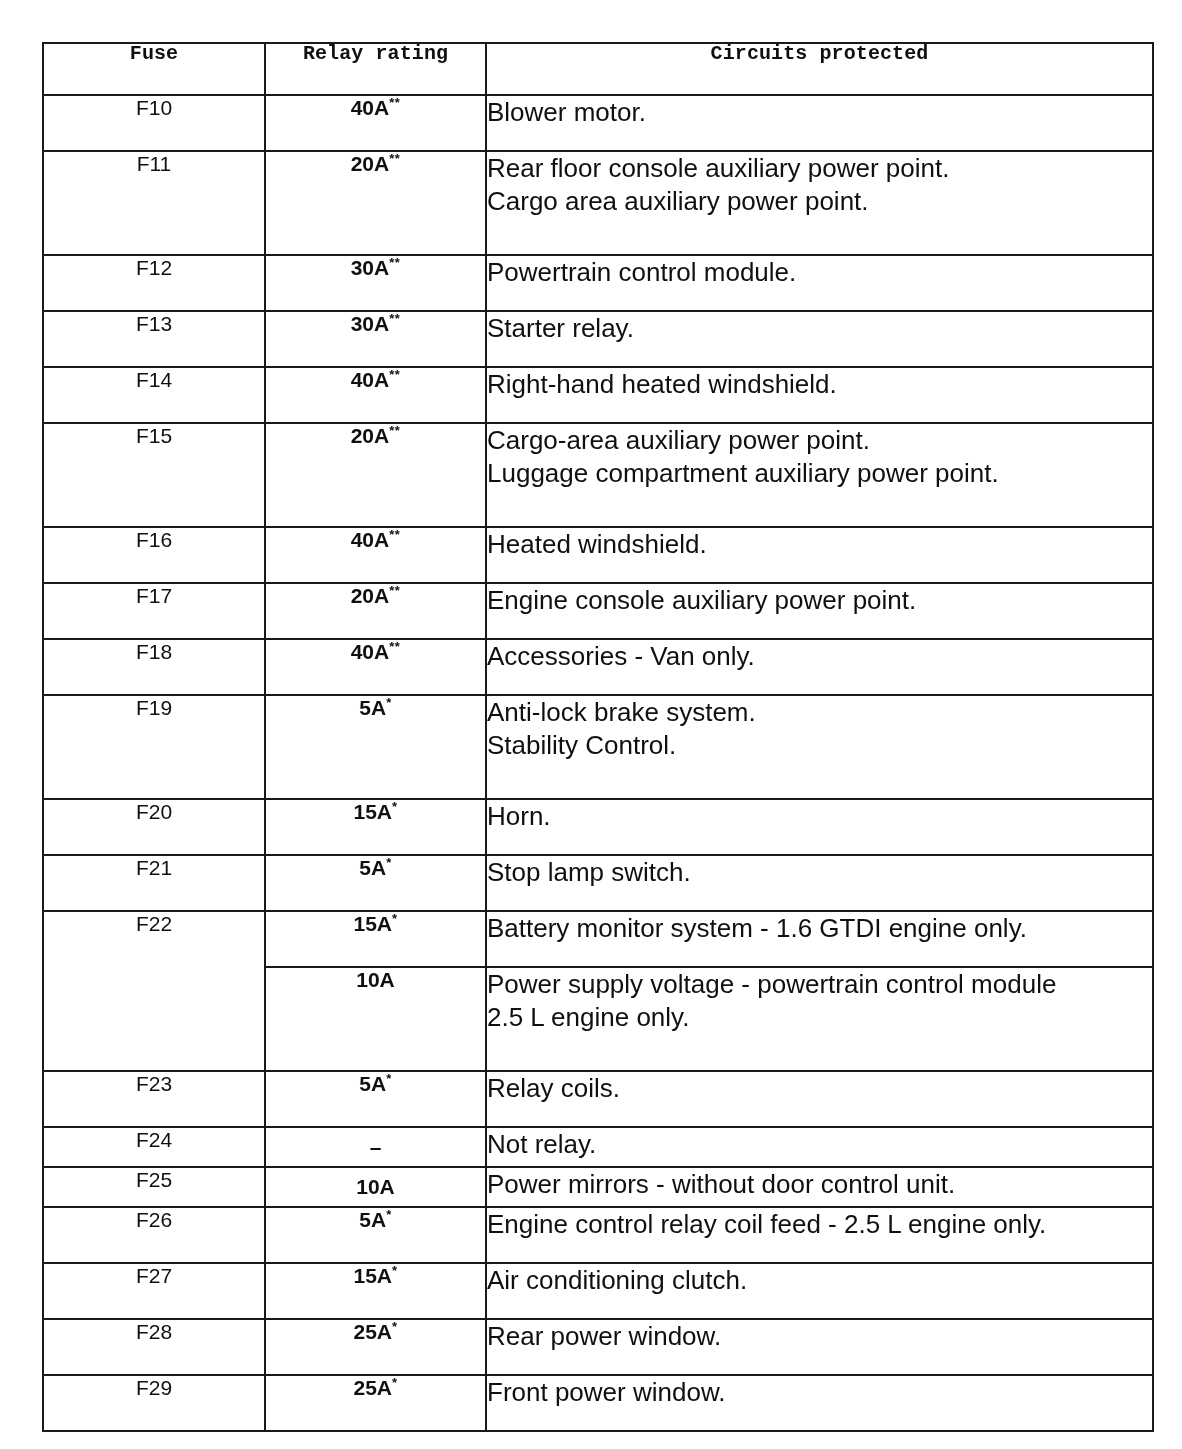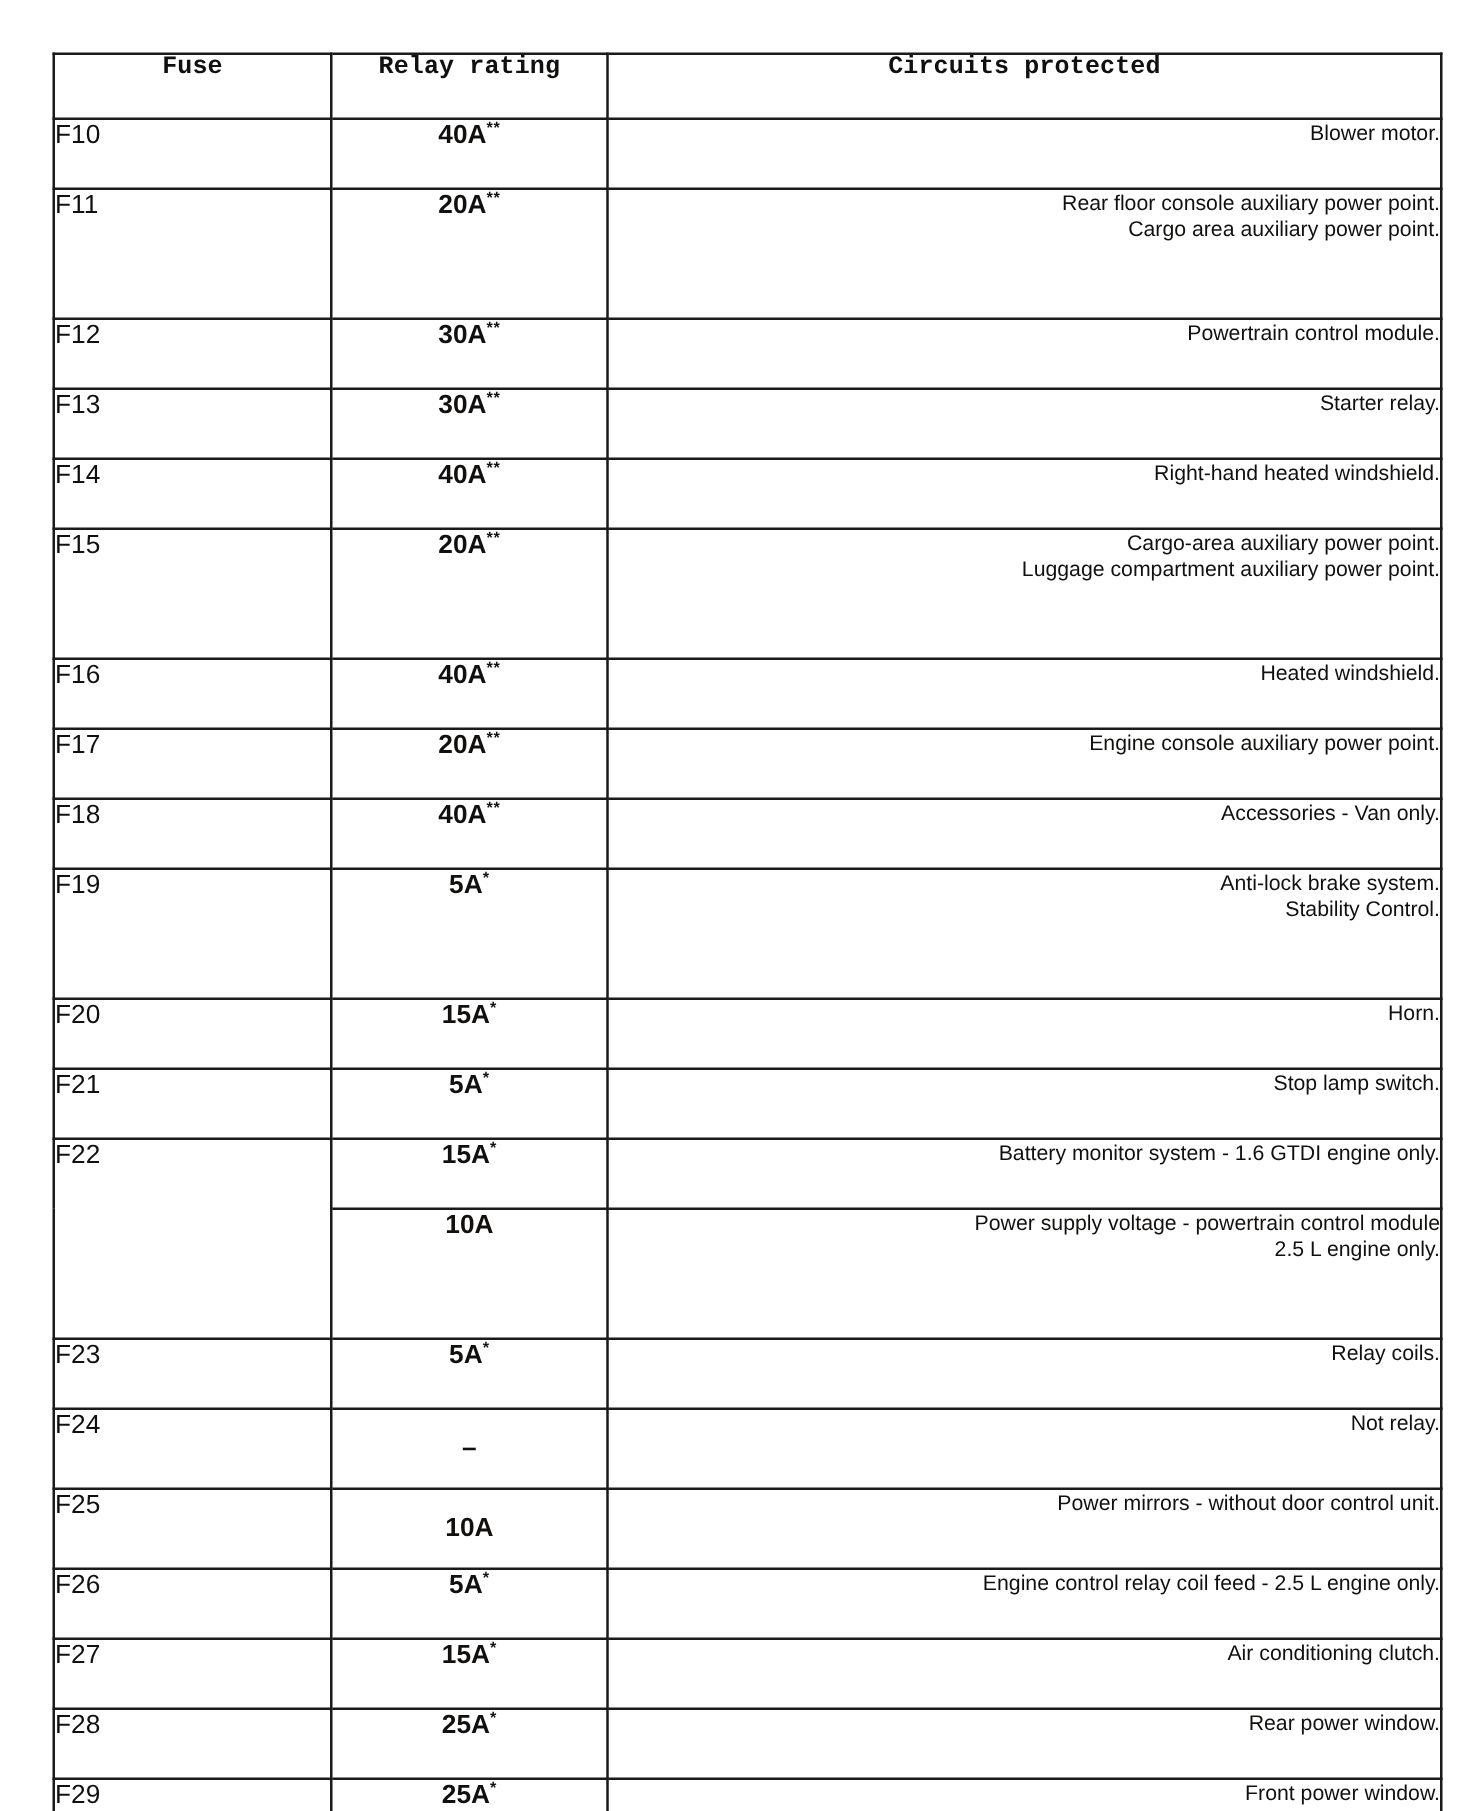--- a/index.html
+++ b/index.html
@@ -49,21 +49,21 @@
     font-weight: bold;
     font-size: 20px;
     letter-spacing: 0.1px;
     line-height: 1;
     padding: 0 6px;
     font-family: Liberation Mono, monospace;
   }
 
   
   td.fuse-cell {
-    text-align: left;
+    text-align: center;
     vertical-align: top;
     font-size: 21px;
     font-weight: 400;
     padding-top: 11px;
     line-height: 1.18;
   }
 
   td.rating-cell {
     text-align: center;
     vertical-align: top;
@@ -71,23 +71,23 @@
     font-weight: 700;
     padding-top: 26px;
     line-height: 1.1;
   }
   td.rating-cell.centered {
     vertical-align: middle;
     padding-top: 0;
   }
 
   td.desc-cell {
-    text-align: right;
-    vertical-align: top;
-    font-size: 17px;
+    text-align: left;
+    vertical-align: top;
+    font-size: 26px;
     font-weight: 400;
     padding: 10px 8px 0 10px;
     line-height: 1.26;
     white-space: pre-line;
   }
 
   
   .sup {
     font-size: 13px;
     vertical-align: super;
@@ -103,21 +103,21 @@
 
   
   td.rowspan-cell {
     border-bottom: 2px solid #1a1a1a;
     margin-left: 35px;
   }
 
   
   .h-one  { height: 56px; }
   .h-two  { height: 104px; margin-left: 31px; }
-  .h-flat { height: 64px; }
+  .h-flat { height: 40px; }
 </style>
 </head>
 <body>
 
 <div class="page">
   <table class="fuse-table">
     <colgroup>
       <col class="col-fuse">
       <col class="col-rating">
       <col class="col-desc">

